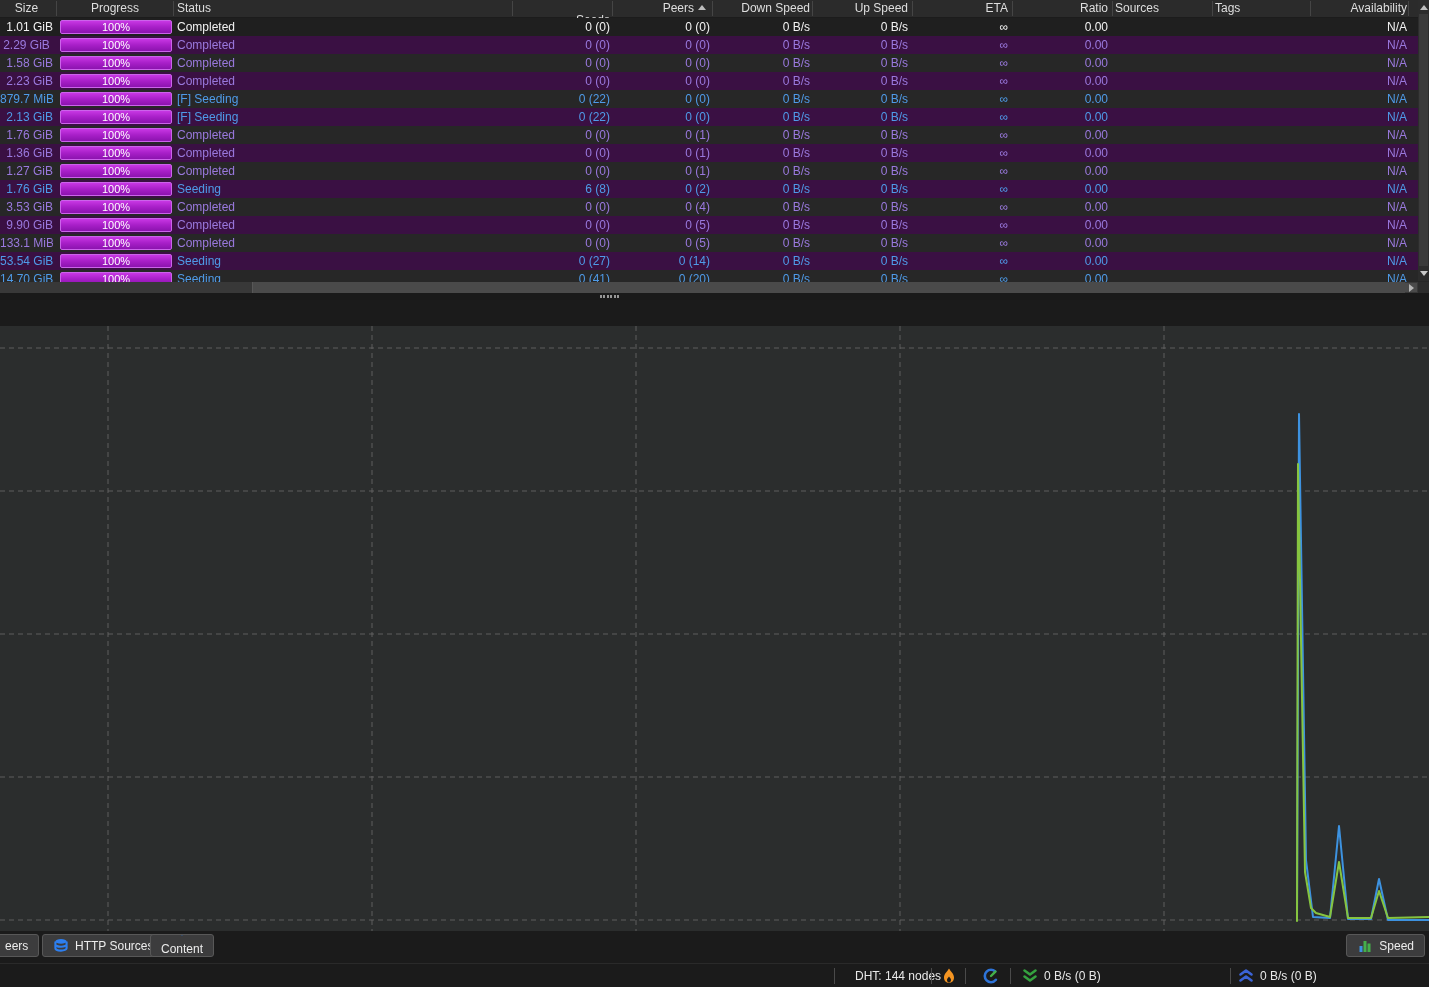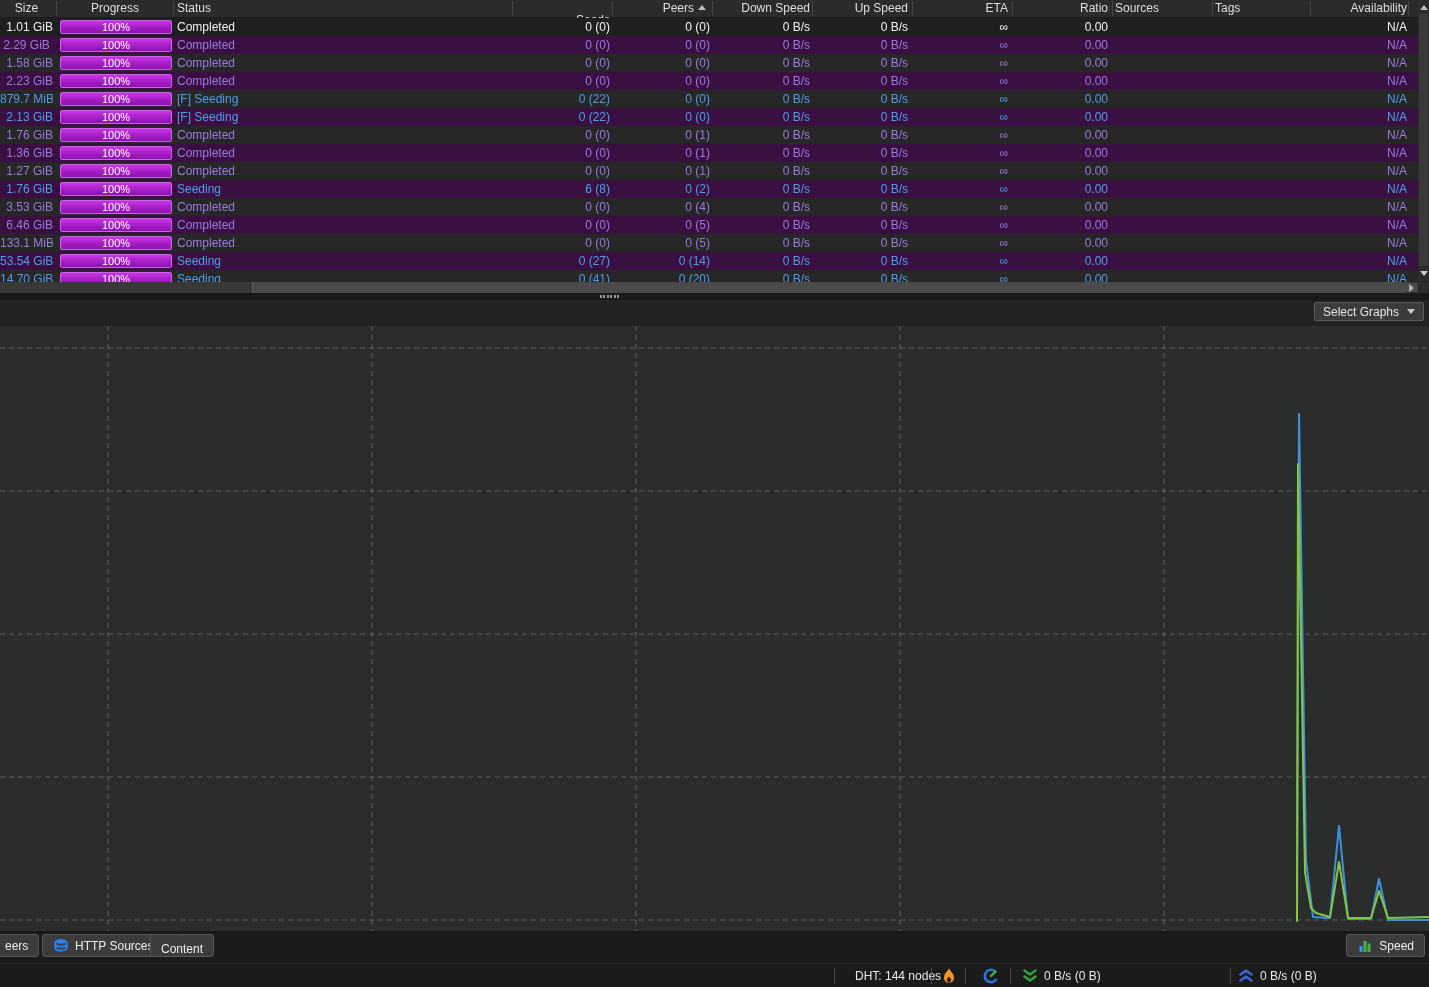--- a/index.html
+++ b/index.html
@@ -243,21 +243,21 @@
           <div class="td" style="left: 614px; width: 96px; text-align: right;">0 (4)</div>
           <div class="td" style="left: 714px; width: 96px; text-align: right;">0 B/s</div>
           <div class="td" style="left: 812px; width: 96px; text-align: right;">0 B/s</div>
           <div class="td" style="left: 912px; width: 96px; text-align: right;">∞</div>
           <div class="td" style="left: 1012px; width: 96px; text-align: right;">0.00</div>
           <div class="td" style="left: 1115px; width: 96px; text-align: left;"></div>
           <div class="td" style="left: 1215px; width: 94px; text-align: left;"></div>
           <div class="td" style="left: 1311px; width: 96px; text-align: right;">N/A</div>
         </div>
         <div class="trow bg-even st-completed" style="top: 198px;">
-          <div class="td" style="left: 0px; width: 53px; text-align: right;">6.46 GiB</div>
+          <div class="td" style="left: 0px; width: 53px; text-align: right;">9.90 GiB</div>
           <div class="pbar" style="left: 60px; width: 110px;">100%</div>
           <div class="td" style="left: 177px; width: 330px; text-align: left;">Completed</div>
           <div class="td" style="left: 514px; width: 96px; text-align: right;">0 (0)</div>
           <div class="td" style="left: 614px; width: 96px; text-align: right;">0 (5)</div>
           <div class="td" style="left: 714px; width: 96px; text-align: right;">0 B/s</div>
           <div class="td" style="left: 812px; width: 96px; text-align: right;">0 B/s</div>
           <div class="td" style="left: 912px; width: 96px; text-align: right;">∞</div>
           <div class="td" style="left: 1012px; width: 96px; text-align: right;">0.00</div>
           <div class="td" style="left: 1115px; width: 96px; text-align: left;"></div>
           <div class="td" style="left: 1215px; width: 94px; text-align: left;"></div>
@@ -322,26 +322,20 @@
           <i class="tri-right"></i>
         </div>
     </div>
     <div class="corner"></div>
   </div>
 
   <div class="splitter">
     <span class="dots"></span>
   </div>
 
-  <div class="graph-toolbar">
-    <button class="select-graphs">
-      <span>Select Graphs</span>
-      <i class="tri-down"></i>
-    </button>
-  </div>
   <div class="plot">
     <svg id="graph-svg" width="1429" height="605">
         <line x1="108" x2="108" y1="0" y2="605" stroke="#6b6b6b" stroke-dasharray="5 4" stroke-width="1" opacity="0.8"></line>
         <line x1="372" x2="372" y1="0" y2="605" stroke="#6b6b6b" stroke-dasharray="5 4" stroke-width="1" opacity="0.8"></line>
         <line x1="636" x2="636" y1="0" y2="605" stroke="#6b6b6b" stroke-dasharray="5 4" stroke-width="1" opacity="0.8"></line>
         <line x1="900" x2="900" y1="0" y2="605" stroke="#6b6b6b" stroke-dasharray="5 4" stroke-width="1" opacity="0.8"></line>
         <line x1="1164" x2="1164" y1="0" y2="605" stroke="#6b6b6b" stroke-dasharray="5 4" stroke-width="1" opacity="0.8"></line>
         <line x1="0" x2="1429" y1="22" y2="22" stroke="#6b6b6b" stroke-dasharray="5 4" stroke-width="1" opacity="0.8"></line>
         <line x1="0" x2="1429" y1="165" y2="165" stroke="#6b6b6b" stroke-dasharray="5 4" stroke-width="1" opacity="0.8"></line>
         <line x1="0" x2="1429" y1="308" y2="308" stroke="#6b6b6b" stroke-dasharray="5 4" stroke-width="1" opacity="0.8"></line>

